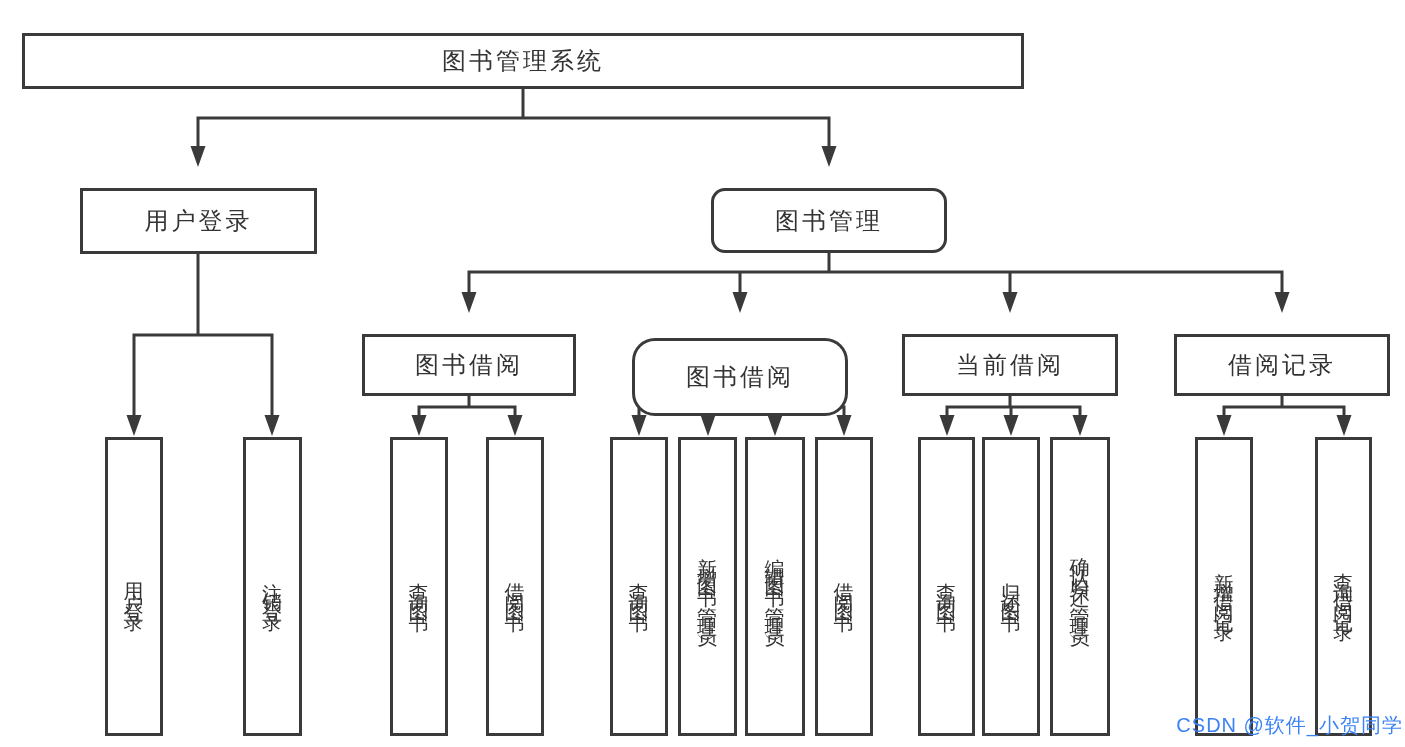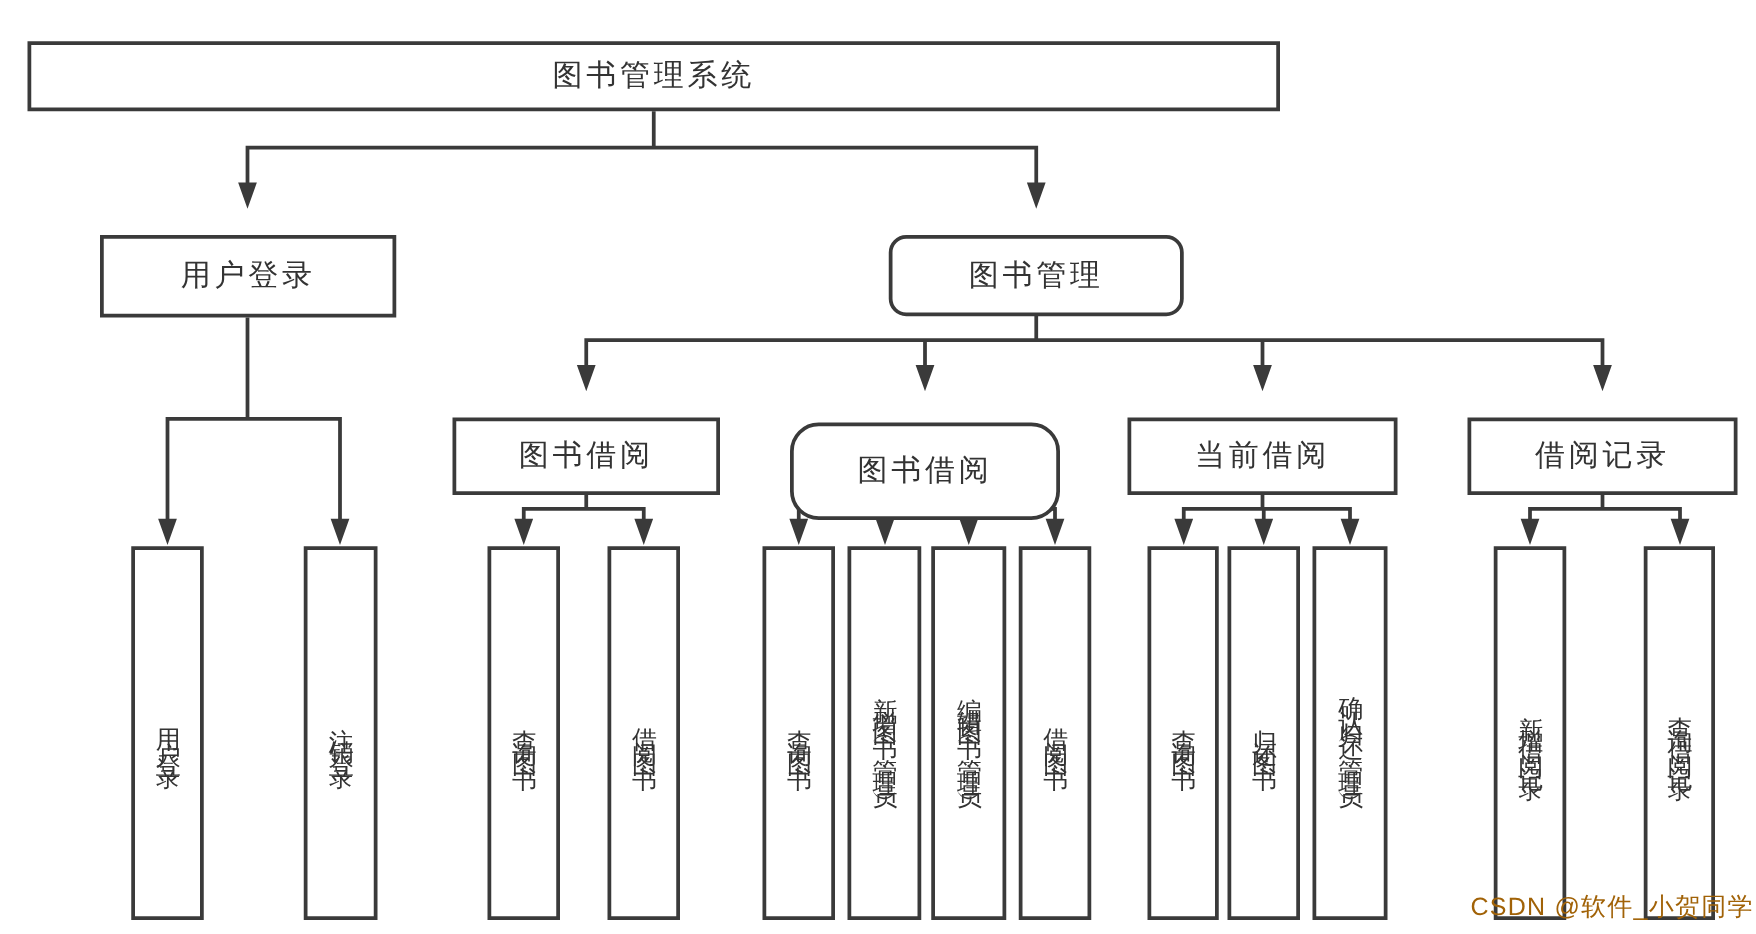--- a/index.html
+++ b/index.html
@@ -39,21 +39,21 @@
     font-size: 20px;
     letter-spacing: 10px;
     line-height: 1;
   }
   .watermark {
     position: absolute;
     right: 2px;
     top: 712px;
     font-size: 20px;
     letter-spacing: 1px;
-    color: #a16207;
+    color: #3b82f6;
     white-space: nowrap;
   }
 </style>
 </head>
 <body>
 
 <div class="canvas">
 
   <svg class="connectors" viewBox="0 0 1405 747" fill="none" stroke="#3a3a3a" stroke-width="3">
 

